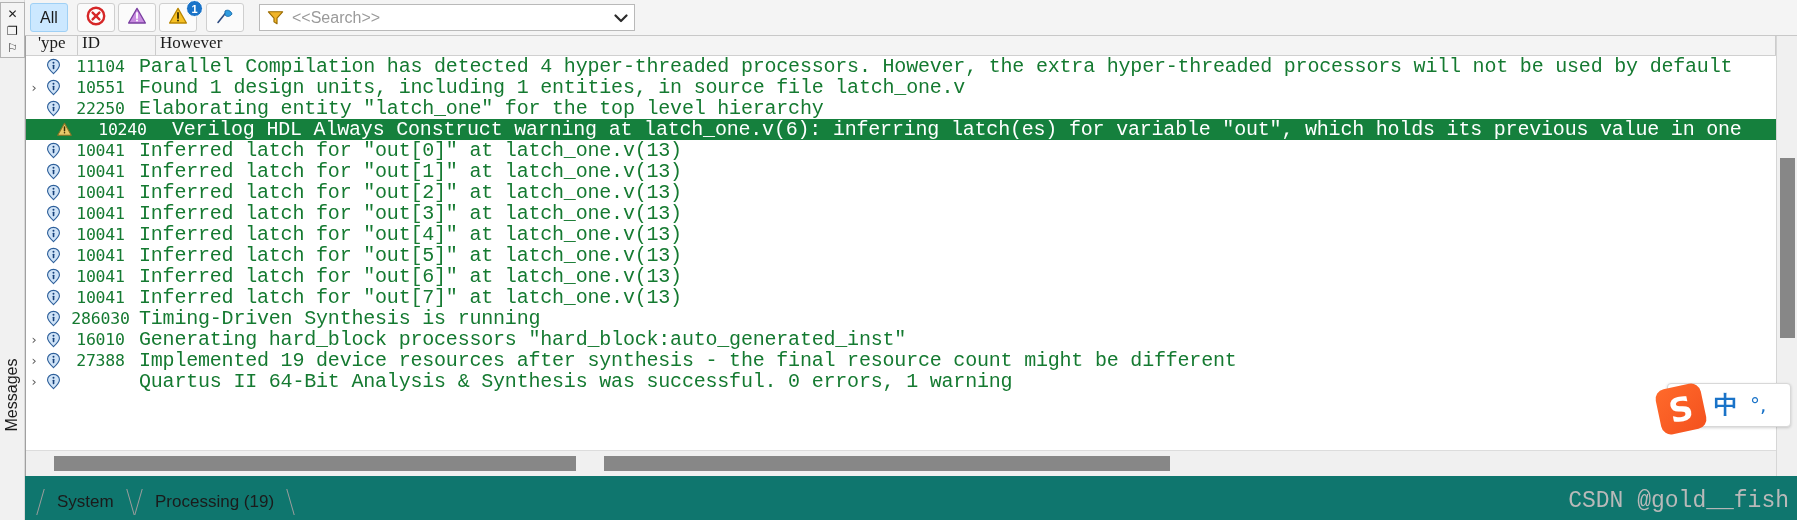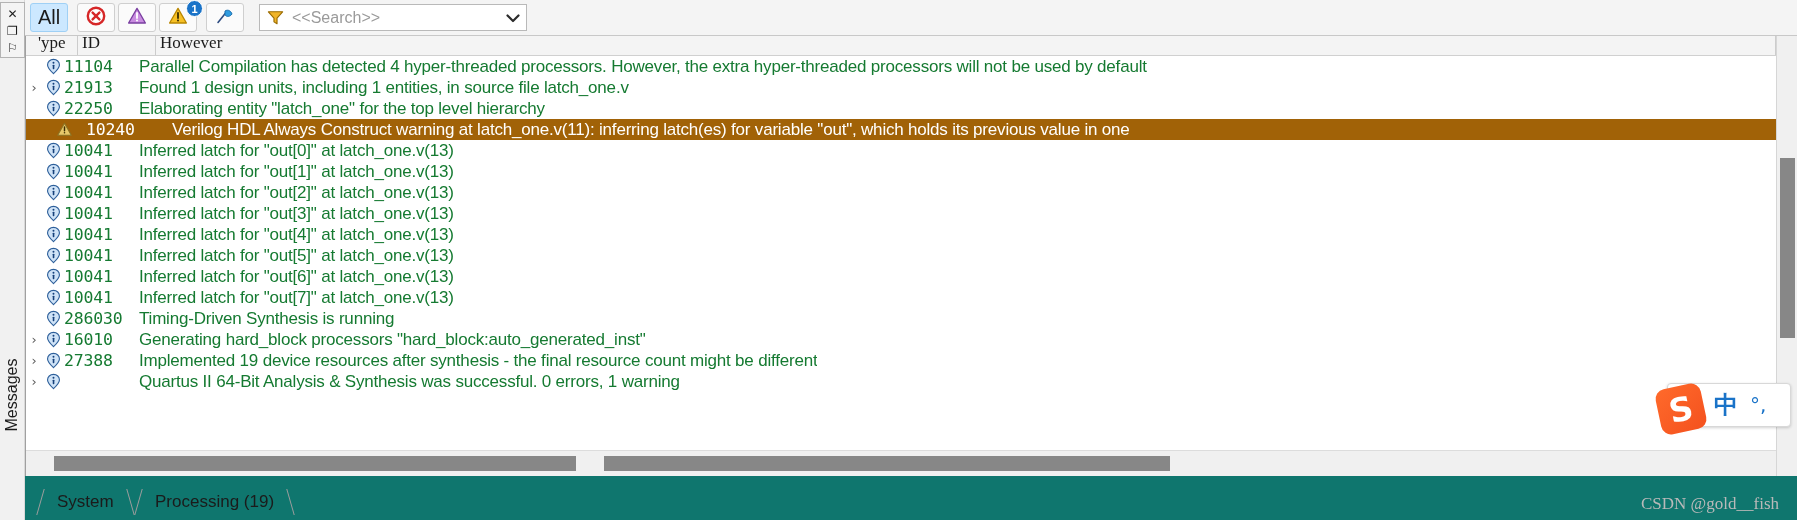--- a/index.html
+++ b/index.html
@@ -87,21 +87,21 @@
   }
   .tb-btn.framed {
     border: 1px solid #cfcfcf;
     background: #fbfbfb;
   }
   .tb-btn.active {
     background: #cce8ff;
     border: 1px solid #9fd0f5;
   }
   .tb-btn .lbl {
-    font-size: 20px;
+    font-size: 16px;
     color: #1b1b1b;
   }
   .tb-sep { width: 6px; }
 
   .badge {
     position: absolute;
     top: -4px; right: -7px;
     width: 17px; height: 17px;
     border-radius: 50%;
     background: #1a73c8;
@@ -109,21 +109,21 @@
     font-size: 11px;
     font-weight: bold;
     display: flex; align-items: center; justify-content: center;
     border: 1px solid #ffffff;
   }
 
   
   .search-combo {
     position: relative;
     margin-left: 12px;
-    width: 268px;
+    width: 376px;
     height: 27px;
     background: #ffffff;
     border: 1px solid #b9b9b9;
     display: flex;
     align-items: center;
   }
   .search-combo .funnel { margin-left: 6px; margin-right: 7px; display:flex; }
   .search-combo .ph {
     font-size: 16px;
     color: #9a9a9a;
@@ -175,48 +175,48 @@
     background: #ffffff;
   }
   .row {
     position: relative;
     height: 21px;
     white-space: nowrap;
     display: flex;
     align-items: center;
   }
   .row.selected {
-    background: #a16207;
+    background: #15803d;
     gap: 11px;
   }
   .chev {
     width: 16px;
     flex: 0 0 16px;
     text-align: center;
     font-size: 13px;
     color: #5b5b5b;
     font-family: "DejaVu Sans", sans-serif;
   }
   .ico {
     width: 22px;
     flex: 0 0 22px;
     display: flex; align-items: center; justify-content: center;
   }
   .msg-id {
     flex: 0 0 74px;
-    text-align: left;
+    text-align: center;
     padding-right: 1px;
     font-family: "DejaVu Sans Mono", monospace;
     font-size: 16.5px;
     color: #157a31;
     letter-spacing: -0.2px;
   }
   .msg-txt {
-    font-family: Liberation Sans, sans-serif;
-    font-size: 17px;
+    font-family: Liberation Mono, monospace;
+    font-size: 20px;
     color: #157a31;
     letter-spacing: -0.2px;
     padding-left: 1px;
     white-space: pre;
     overflow: hidden;
   }
   .row.selected .msg-id,
   .row.selected .msg-txt { color: #ffffff; }
   .row.selected .chev { color: #ffffff; }
 
@@ -328,25 +328,25 @@
     font-weight: bold;
   }
   .ime-punc {
     font-size: 20px;
     color: #1a73c8;
     font-family: "DejaVu Sans", sans-serif;
   }
 
   .watermark {
     position: absolute;
-    right: 18px;
+    right: 8px;
     bottom: 6px;
-    font-size: 17px;
+    font-size: 23px;
     color: #b9b9b9;
-    font-family: Liberation Serif, serif;
+    font-family: Liberation Mono, monospace;
   }
 </style>
 </head>
 <body>
 
 <div id="root">
 
   <div class="left-strip">
     <div class="win-btns">
       <div class="win-btn">✕</div>
@@ -445,21 +445,21 @@
         </div>
         <div class="row">
           <div class="chev">›</div>
           <div class="ico">
             <svg width="17" height="17" viewBox="0 0 20 20">
               <path d="M10 1.6 C14 1.6 17 4.5 17 8.2 C17 11.6 13.4 15.2 10 18.4 C6.6 15.2 3 11.6 3 8.2 C3 4.5 6 1.6 10 1.6 Z" fill="#cfe3f7" stroke="#2d5f9a" stroke-width="1.3"></path>
               <circle cx="10" cy="5.6" r="1.15" fill="#15407a"></circle>
               <rect x="9.1" y="7.8" width="1.9" height="5.4" rx="0.8" fill="#15407a"></rect>
             </svg>
           </div>
-          <div class="msg-id">21913</div>
+          <div class="msg-id">10551</div>
           <div class="msg-txt">Found 1 design units, including 1 entities, in source file latch_one.v</div>
         </div>
         <div class="row">
           <div class="chev"></div>
           <div class="ico">
             <svg width="17" height="17" viewBox="0 0 20 20">
               <path d="M10 1.6 C14 1.6 17 4.5 17 8.2 C17 11.6 13.4 15.2 10 18.4 C6.6 15.2 3 11.6 3 8.2 C3 4.5 6 1.6 10 1.6 Z" fill="#cfe3f7" stroke="#2d5f9a" stroke-width="1.3"></path>
               <circle cx="10" cy="5.6" r="1.15" fill="#15407a"></circle>
               <rect x="9.1" y="7.8" width="1.9" height="5.4" rx="0.8" fill="#15407a"></rect>
             </svg>
@@ -470,21 +470,21 @@
         <div class="row selected">
           <div class="chev"></div>
           <div class="ico">
             <svg width="17" height="17" viewBox="0 0 20 20">
               <path d="M10 2.6 L18 16.8 L2 16.8 Z" fill="#e8c96a" stroke="#8a7224" stroke-width="1.2" stroke-linejoin="round"></path>
               <path d="M10 7 L10 11.6" stroke="#3a2c00" stroke-width="1.7" stroke-linecap="round"></path>
               <circle cx="10" cy="13.8" r="0.95" fill="#3a2c00"></circle>
             </svg>
           </div>
           <div class="msg-id">10240</div>
-          <div class="msg-txt">Verilog HDL Always Construct warning at latch_one.v(11): inferring latch(es) for variable "out", which holds its previous value in one</div>
+          <div class="msg-txt">Verilog HDL Always Construct warning at latch_one.v(6): inferring latch(es) for variable "out", which holds its previous value in one</div>
         </div>
         <div class="row">
           <div class="chev"></div>
           <div class="ico">
             <svg width="17" height="17" viewBox="0 0 20 20">
               <path d="M10 1.6 C14 1.6 17 4.5 17 8.2 C17 11.6 13.4 15.2 10 18.4 C6.6 15.2 3 11.6 3 8.2 C3 4.5 6 1.6 10 1.6 Z" fill="#cfe3f7" stroke="#2d5f9a" stroke-width="1.3"></path>
               <circle cx="10" cy="5.6" r="1.15" fill="#15407a"></circle>
               <rect x="9.1" y="7.8" width="1.9" height="5.4" rx="0.8" fill="#15407a"></rect>
             </svg>
           </div>

